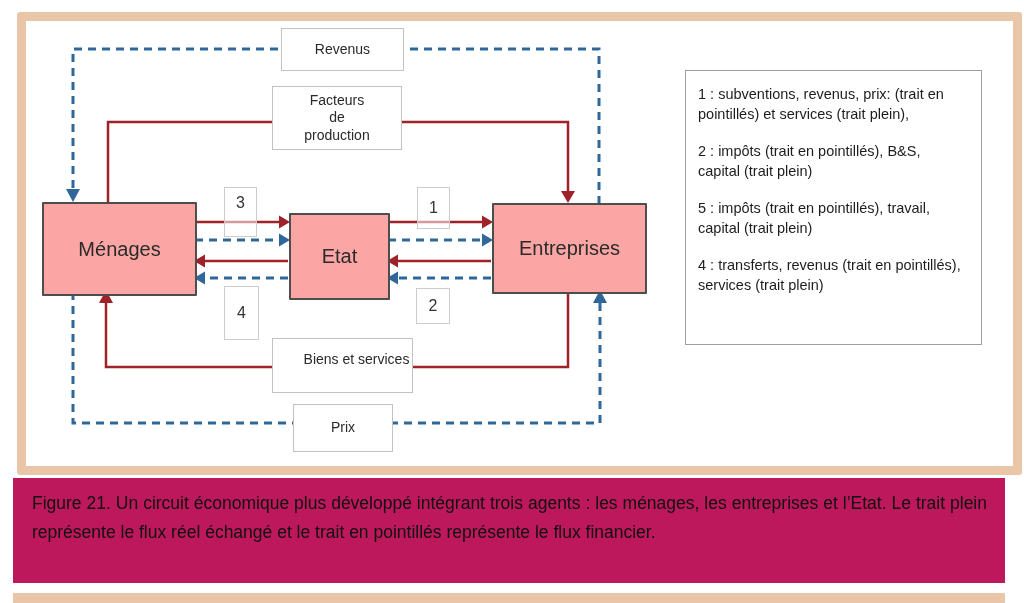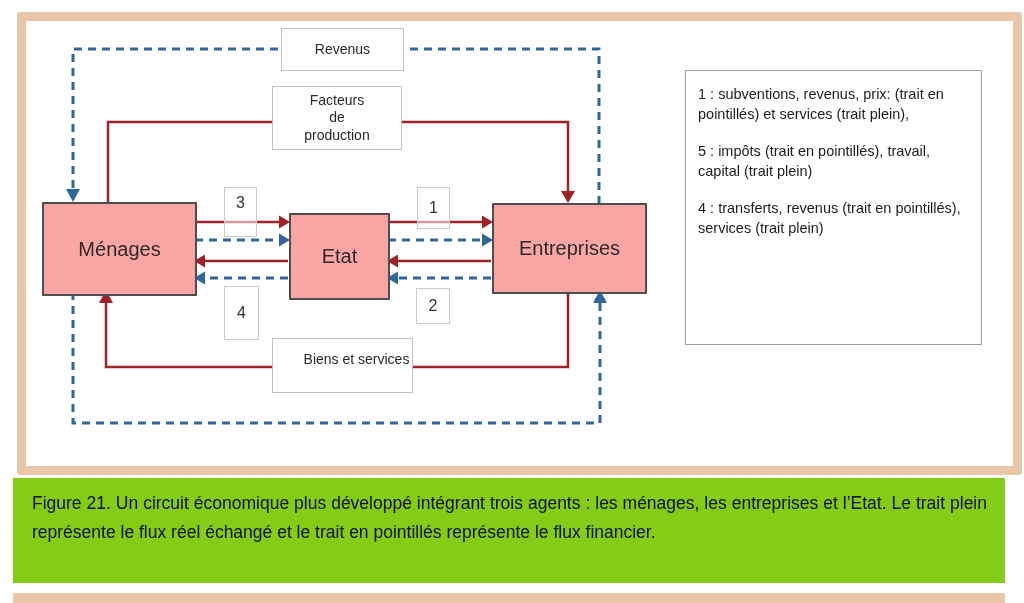--- a/index.html
+++ b/index.html
@@ -38,21 +38,21 @@
   .num-4{left:224px;top:286px;width:33px;height:52px;}
   .num-2{left:416px;top:288px;width:32px;height:34px;}
 
   
   .legend{position:absolute;left:685px;top:70px;width:297px;height:275px;background:#ffffff;
       border:1px solid #9f9f9f;box-sizing:border-box;padding:13px 8px 0 12px;
       font-size:14.5px;line-height:1.38;color:#1d1d1d;z-index:2;}
   .legend p{margin:0 12px 17px 0;}
 
   
-  .caption{position:absolute;left:13px;top:478px;width:992px;height:105px;background:#84cc16;
+  .caption{position:absolute;left:13px;top:478px;width:992px;height:105px;background:#be185d;
       box-sizing:border-box;padding:11px 18px 0 19px;font-size:17.5px;line-height:29px;
       color:#101010;text-align:justify;z-index:0;}
   .bottom-strip{position:absolute;left:13px;top:593px;width:992px;height:10px;background:#e9c6a8;z-index:0;}
 
   .red-line{stroke:#9e2228;stroke-width:2.5;fill:none;}
   .red-head{fill:#9e2228;stroke:none;}
   .blue-line{stroke:#2f679a;stroke-width:3;fill:none;stroke-dasharray:8 6;}
   .blue-head{fill:#2f679a;stroke:none;}
 </style>
 </head>
@@ -115,28 +115,30 @@
     </g>
   </svg>
 
   <div class="node node-menages">Ménages</div>
   <div class="node node-etat">Etat</div>
   <div class="node node-entreprises">Entreprises</div>
 
   <div class="flow-label lbl-revenus">Revenus</div>
   <div class="flow-label lbl-facteurs">Facteurs de production</div>
   <div class="flow-label lbl-biens">Biens et services</div>
+  <div class="flow-label lbl-prix">Prix</div>
 
   <div class="num-label num-3">3</div>
   <div class="num-label num-1">1</div>
   <div class="num-label num-4">4</div>
   <div class="num-label num-2">2</div>
 
   <div class="legend">
     <p>1 : subventions, revenus, prix: (trait en  pointillés) et services (trait plein),</p>
+    <p>2 : impôts (trait en pointillés),  B&amp;S, capital (trait plein)</p>
     <p>5 : impôts (trait en pointillés), travail, capital (trait plein)</p>
     <p>4 : transferts, revenus (trait en pointillés), services (trait plein)</p>
   </div>
 
   <div class="caption">Figure 21.  Un circuit économique plus développé intégrant trois agents : les ménages, les entreprises et l’Etat. Le trait plein représente le flux réel échangé et le trait en pointillés représente le flux financier.</div>
   <div class="bottom-strip"></div>
 
 </div>
 
 </body></html>

